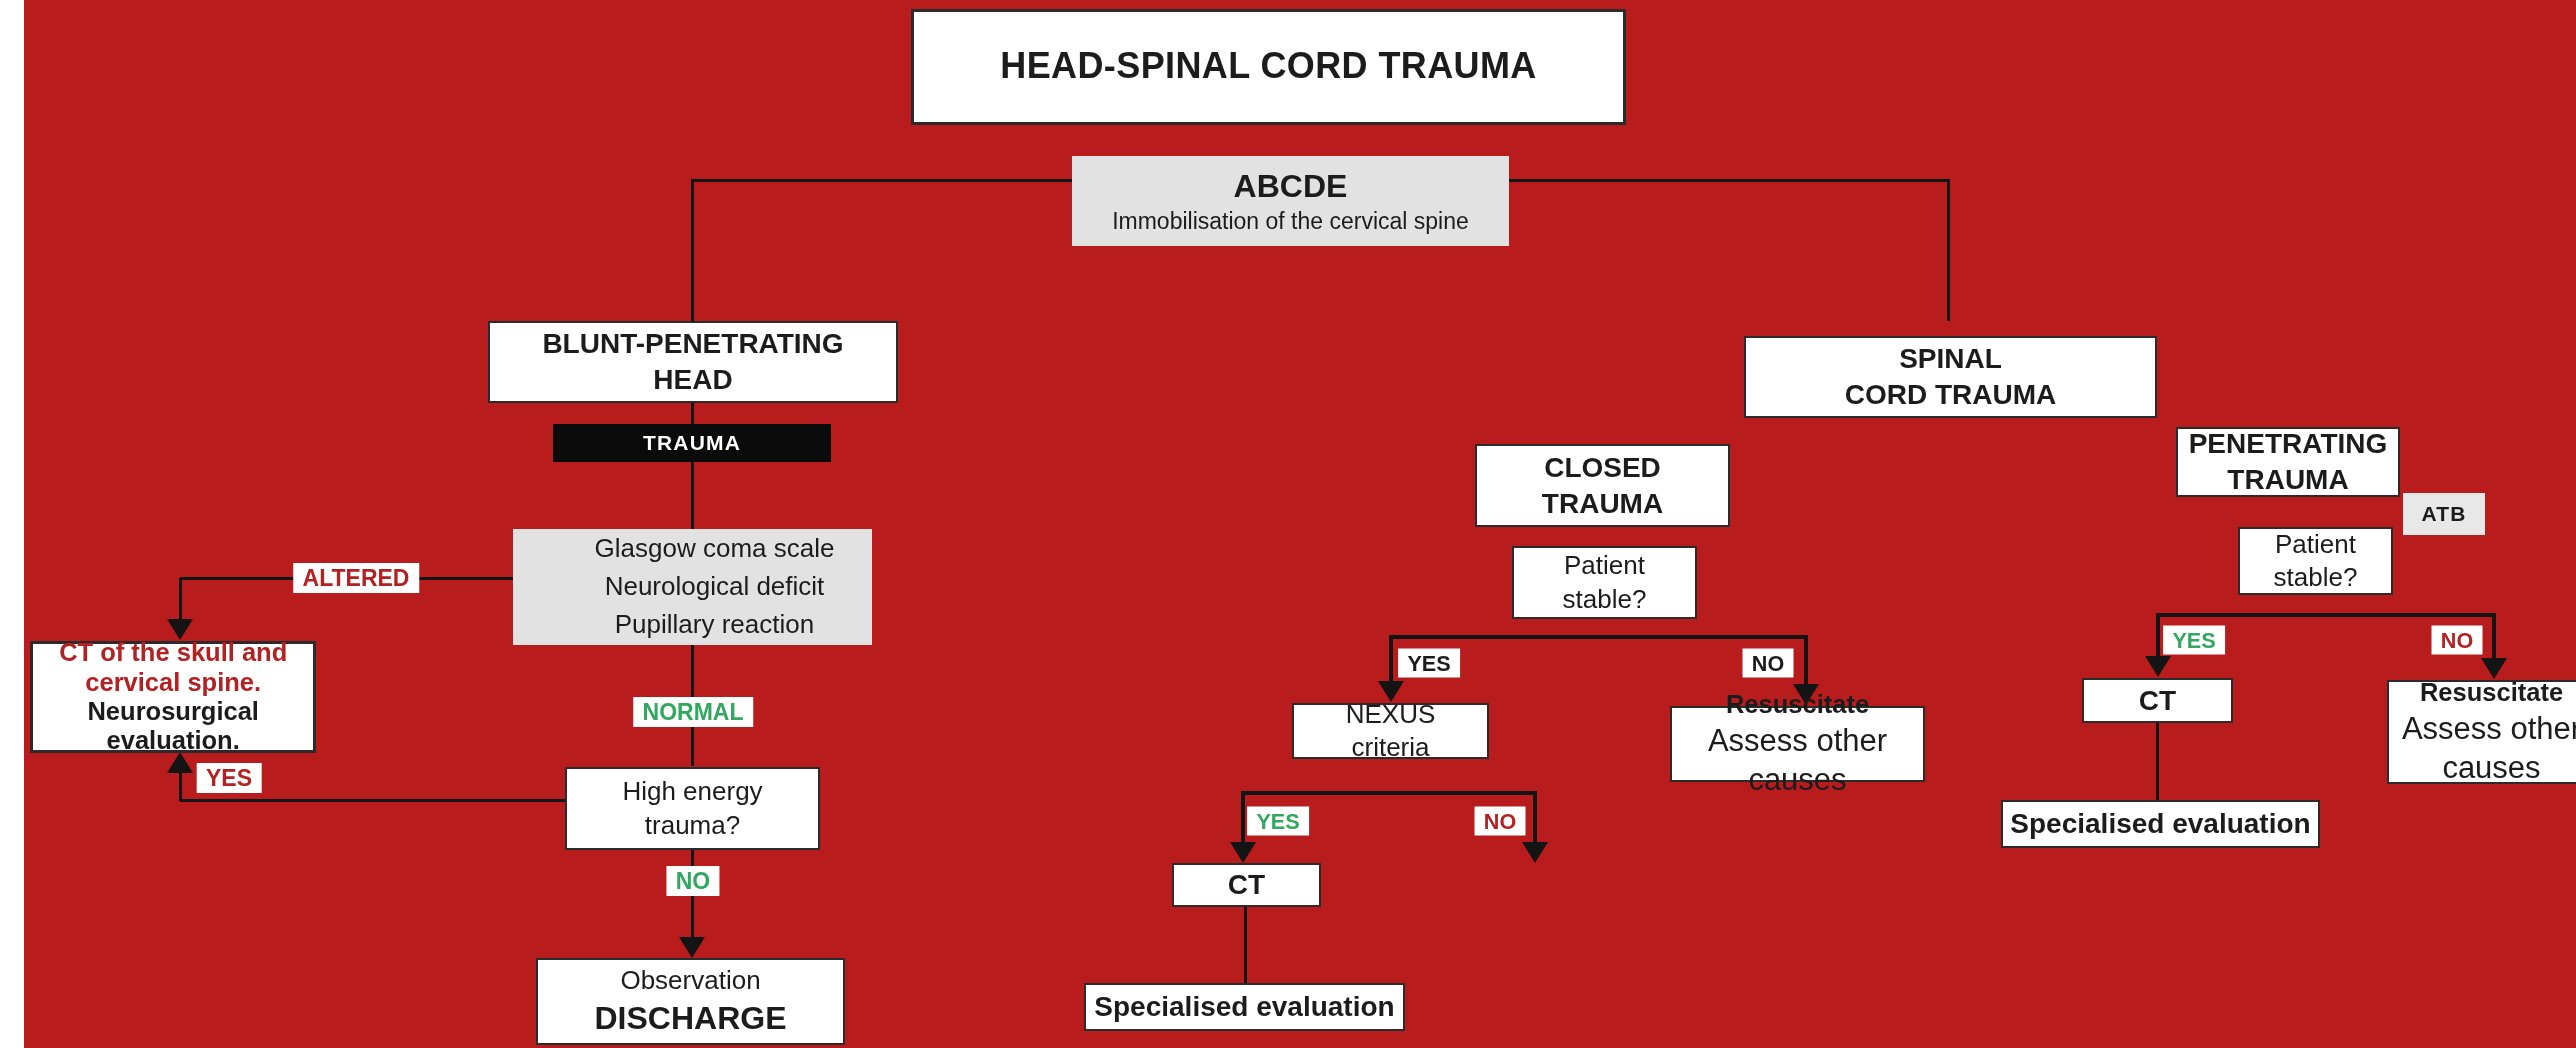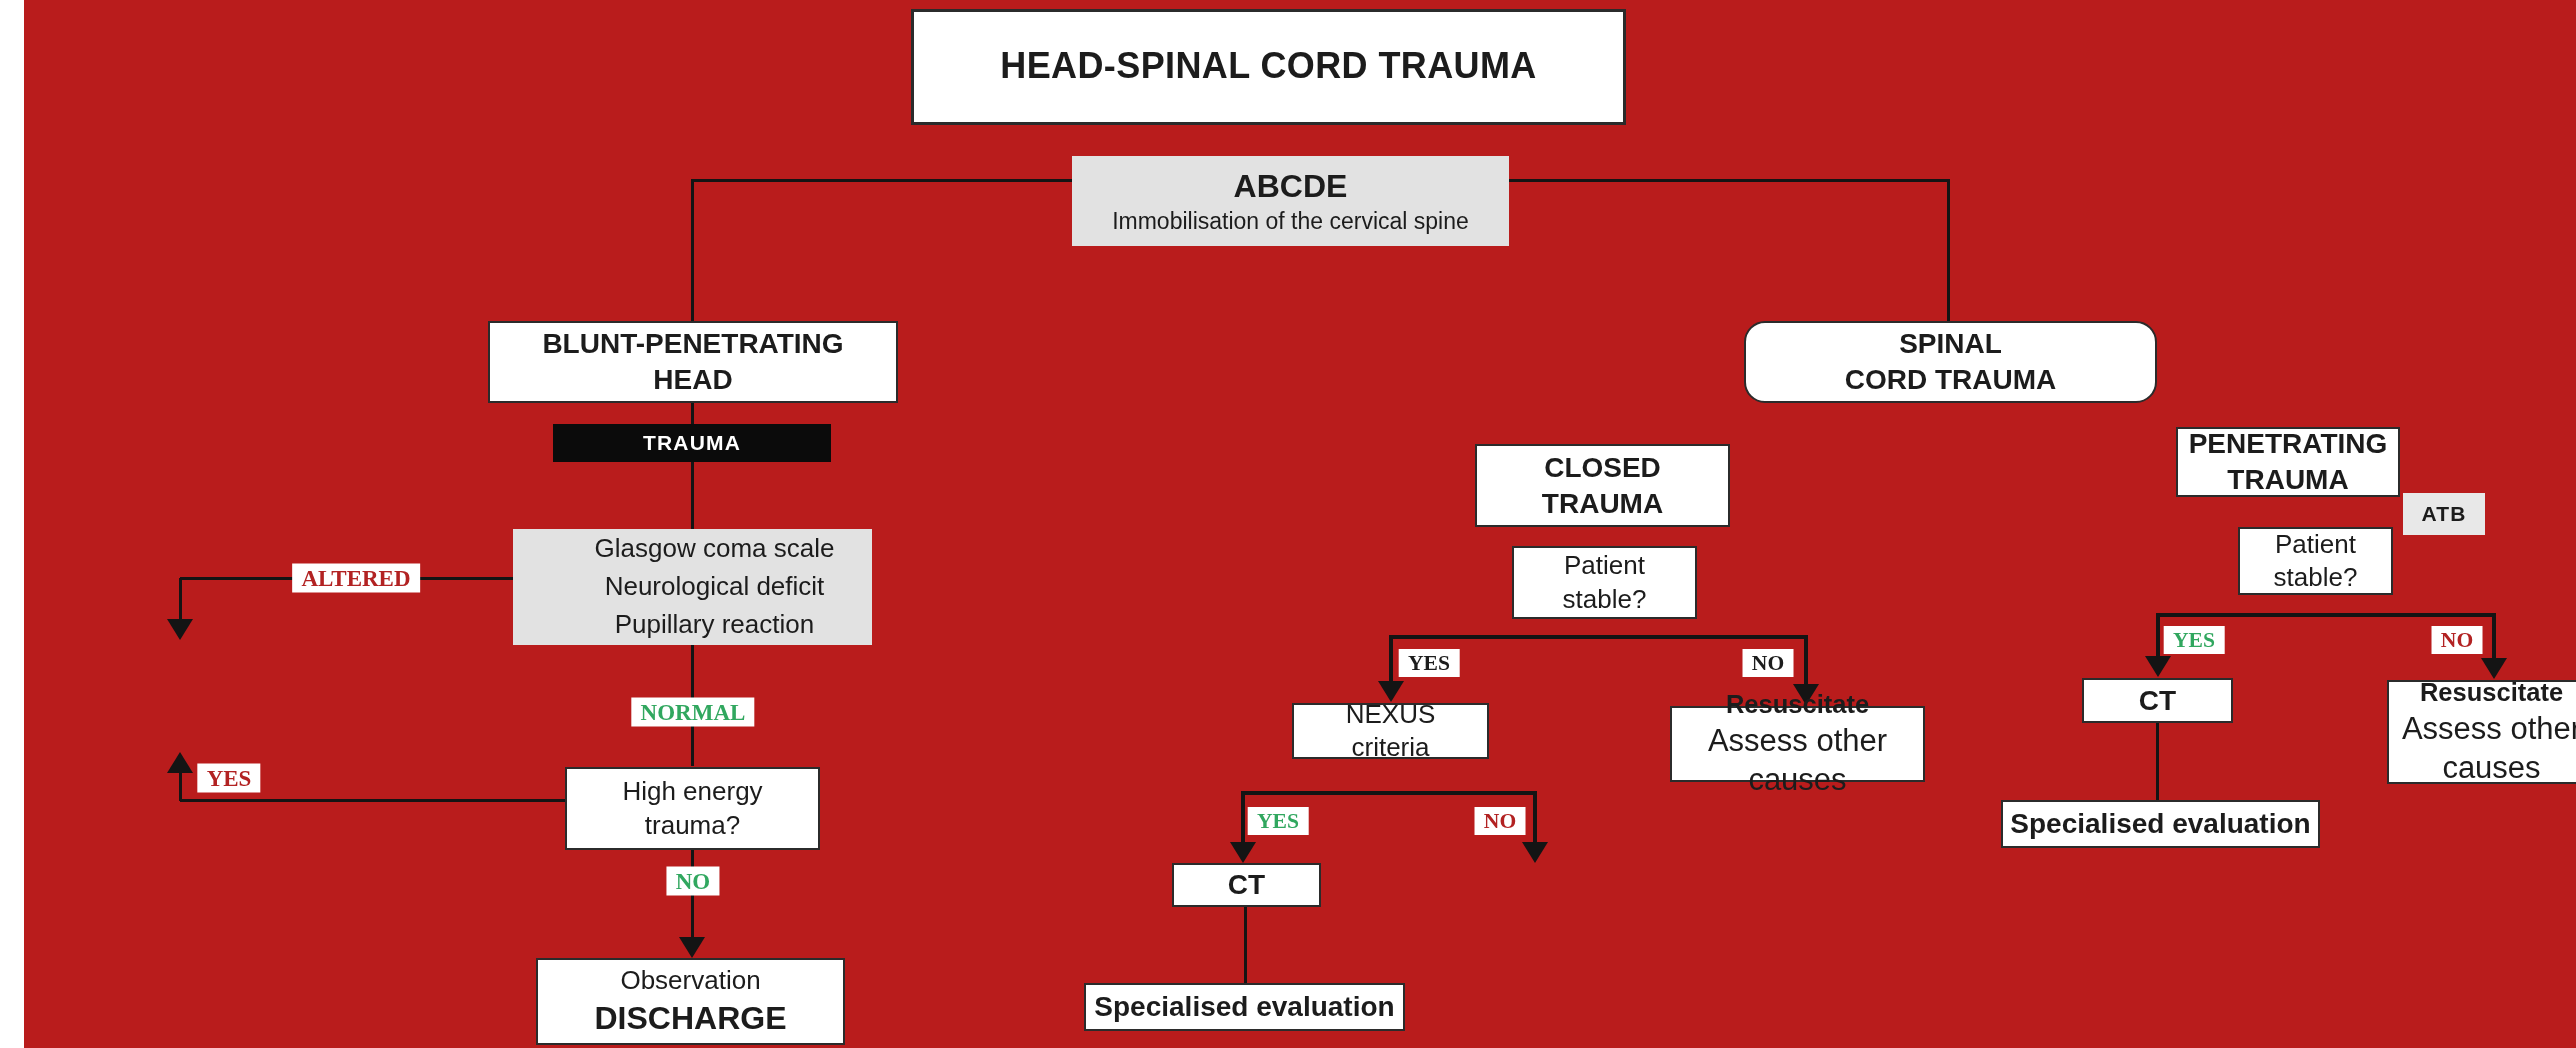--- a/index.html
+++ b/index.html
@@ -15,21 +15,21 @@
   }
   .thickbox { border-width:3.1px; }
   .fillbox { border:none; background:#e2e2e2; }
   .banner { border:none; background:#0b0b0b; color:#ffffff; }
   .lh, .lv { position:absolute; background:#141414; z-index:1; }
   .arr { position:absolute; width:0; height:0; z-index:1;
          border-left:13px solid transparent; border-right:13px solid transparent; }
   .arr.down { border-top:21.6px solid #141414; }
   .arr.up   { border-bottom:21.6px solid #141414; }
   .lbl { position:absolute; transform:translate(-50%,-50%); font-weight:bold;
-         background:#ffffff; padding:1.5px 9.3px; z-index:3; white-space:nowrap;font-family:Liberation Serif, serif; }
+         background:#ffffff; padding:1.5px 9.3px; z-index:3; white-space:nowrap; }
   .red   { color:#b22222; }
   .green { color:#31a75f; }
   .blk   { color:#1c1c1c; }
   .fs46b { font-size:36px; font-weight:bold; letter-spacing:0.4px; }
   .fs41b { font-size:32px; font-weight:bold;text-align:center; }
   .fs36b { font-size:28px; font-weight:bold; }
   .fs34  { font-size:26px; font-weight:normal; }
   .fs33  { font-size:31px; font-weight:normal; }
   .fs33b { font-size:25.5px; font-weight:bold; }
   .fs42b { font-size:32px; font-weight:bold; }
@@ -99,32 +99,38 @@
   <div class="box banner fs27b" style="left:529px; top:424px; width:278px; height:38px;">
     <span>TRAUMA</span>
   </div>
 
   <div class="box fillbox fs34" style="left:489px; top:529px; width:359px; height:116px;padding-left:44px;">
     <span class="gcs-line">Glasgow coma scale</span>
     <span class="gcs-line">Neurological deficit</span>
     <span class="gcs-line">Pupillary reaction</span>
   </div>
 
+  <div class="box thickbox" style="left:6.2px; top:641px; width:286px; height:112px; line-height:1.15;">
+    <span class="fs33b red">CT of the skull and</span>
+    <span class="fs33b red">cervical spine.</span>
+    <span class="fs33b blk">Neurosurgical</span>
+    <span class="fs33b blk">evaluation.</span>
+  </div>
 
   <div class="box fs34" style="left:541px; top:767px; width:255px; height:83px;">
     <span>High energy</span>
     <span>trauma?</span>
   </div>
 
   <div class="box" style="left:512px; top:958px; width:309px; height:87px;">
     <span class="fs34">Observation</span>
     <span class="fs42b">DISCHARGE</span>
   </div>
 
-  <div class="box fs36b" style="left:1720px; top:321px; width:413px; height:82px;border-radius:21px;">
+  <div class="box fs36b" style="left:1720px; top:336px; width:413px; height:82px;">
     <span>SPINAL</span>
     <span>CORD TRAUMA</span>
   </div>
 
   <div class="box fs36b" style="left:1451px; top:444px; width:255px; height:83px;">
     <span>CLOSED</span>
     <span>TRAUMA</span>
   </div>
 
   <div class="box fs36b" style="left:2152px; top:427px; width:224px; height:70px;">

